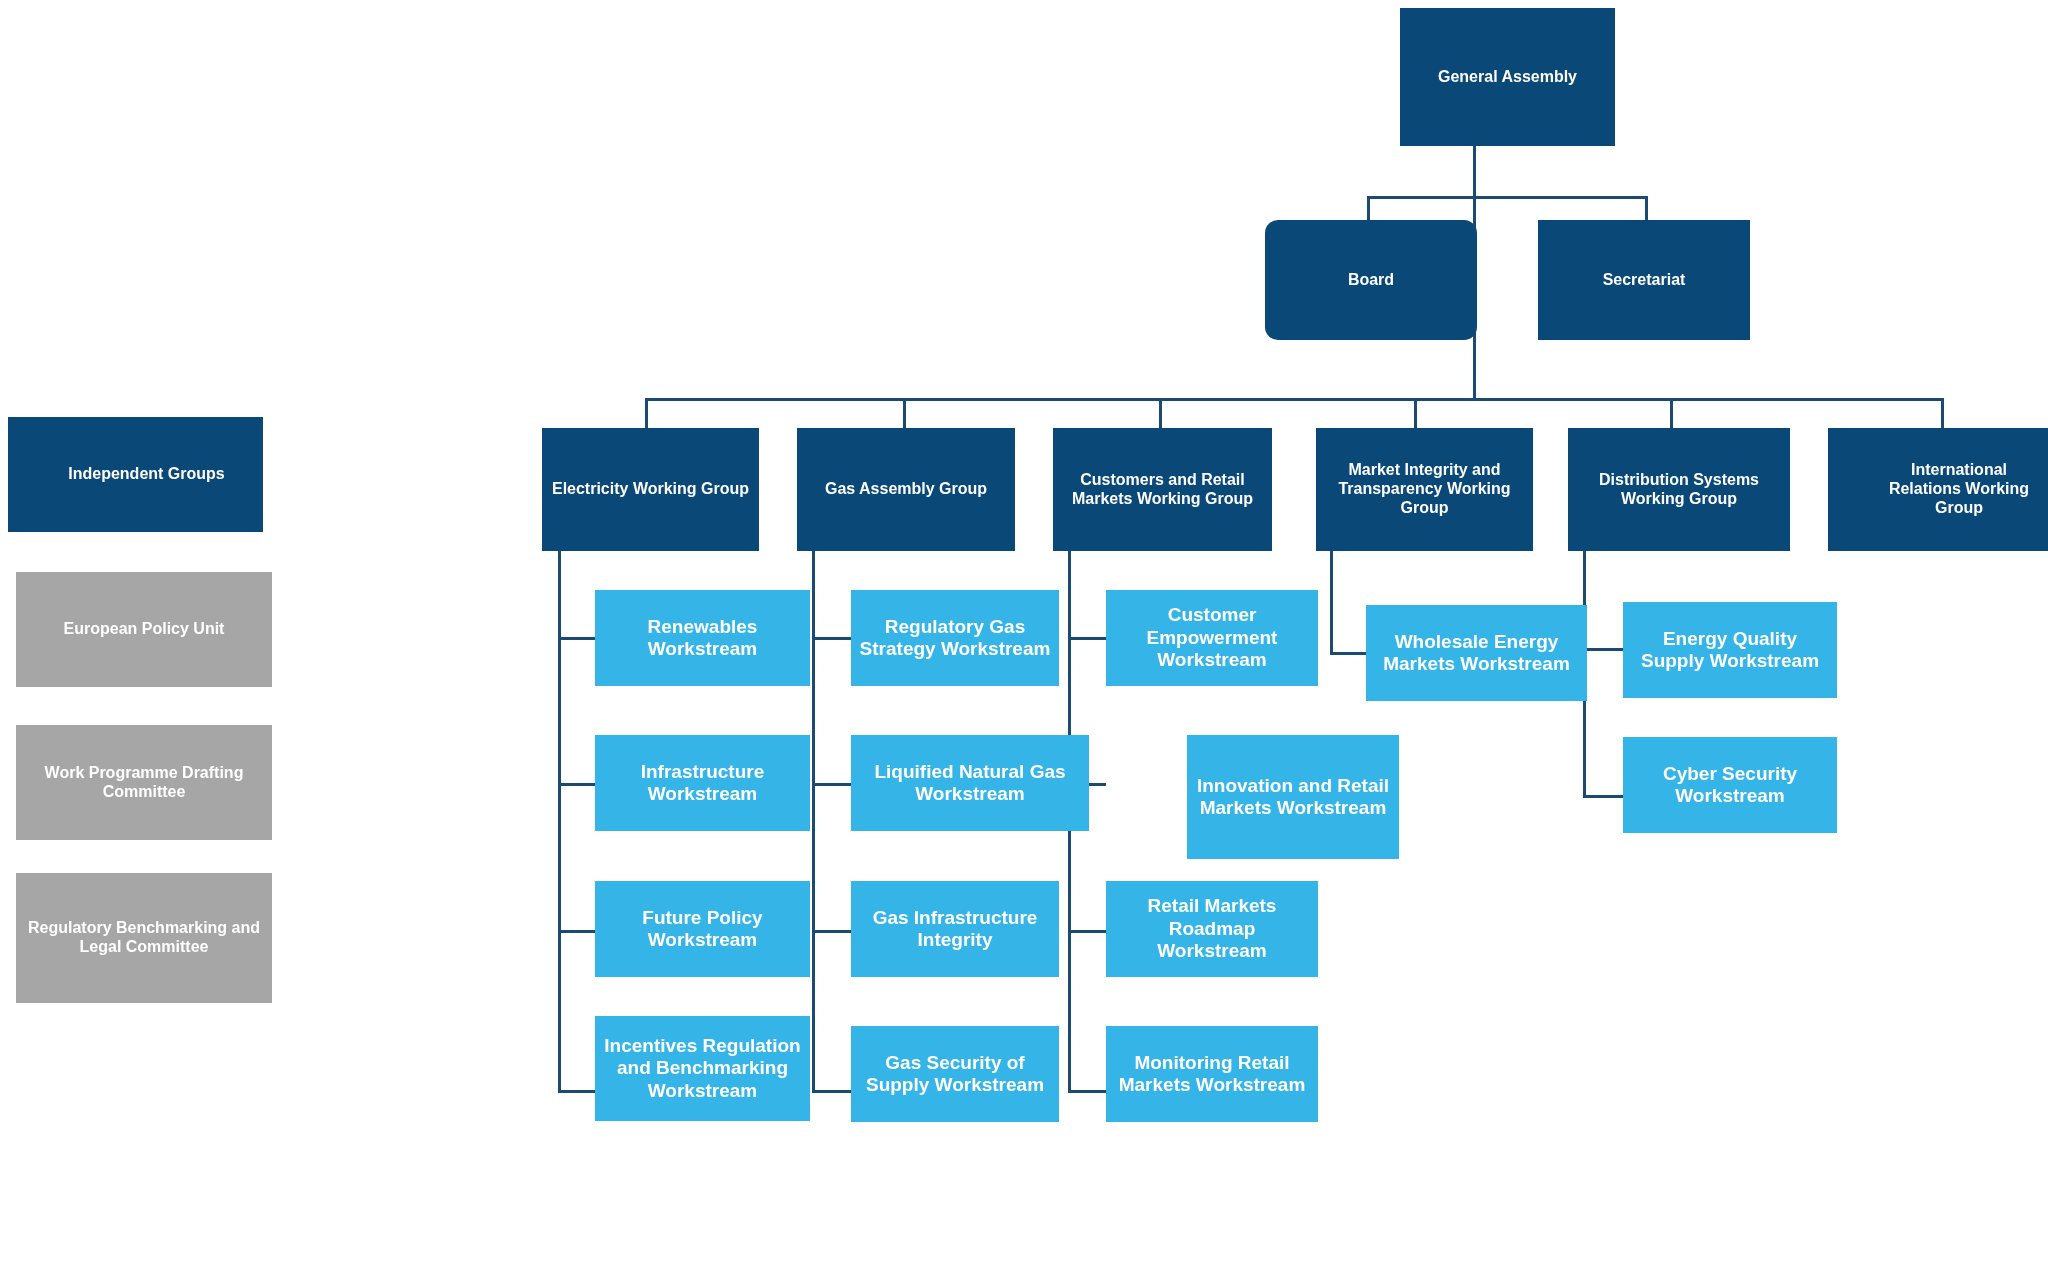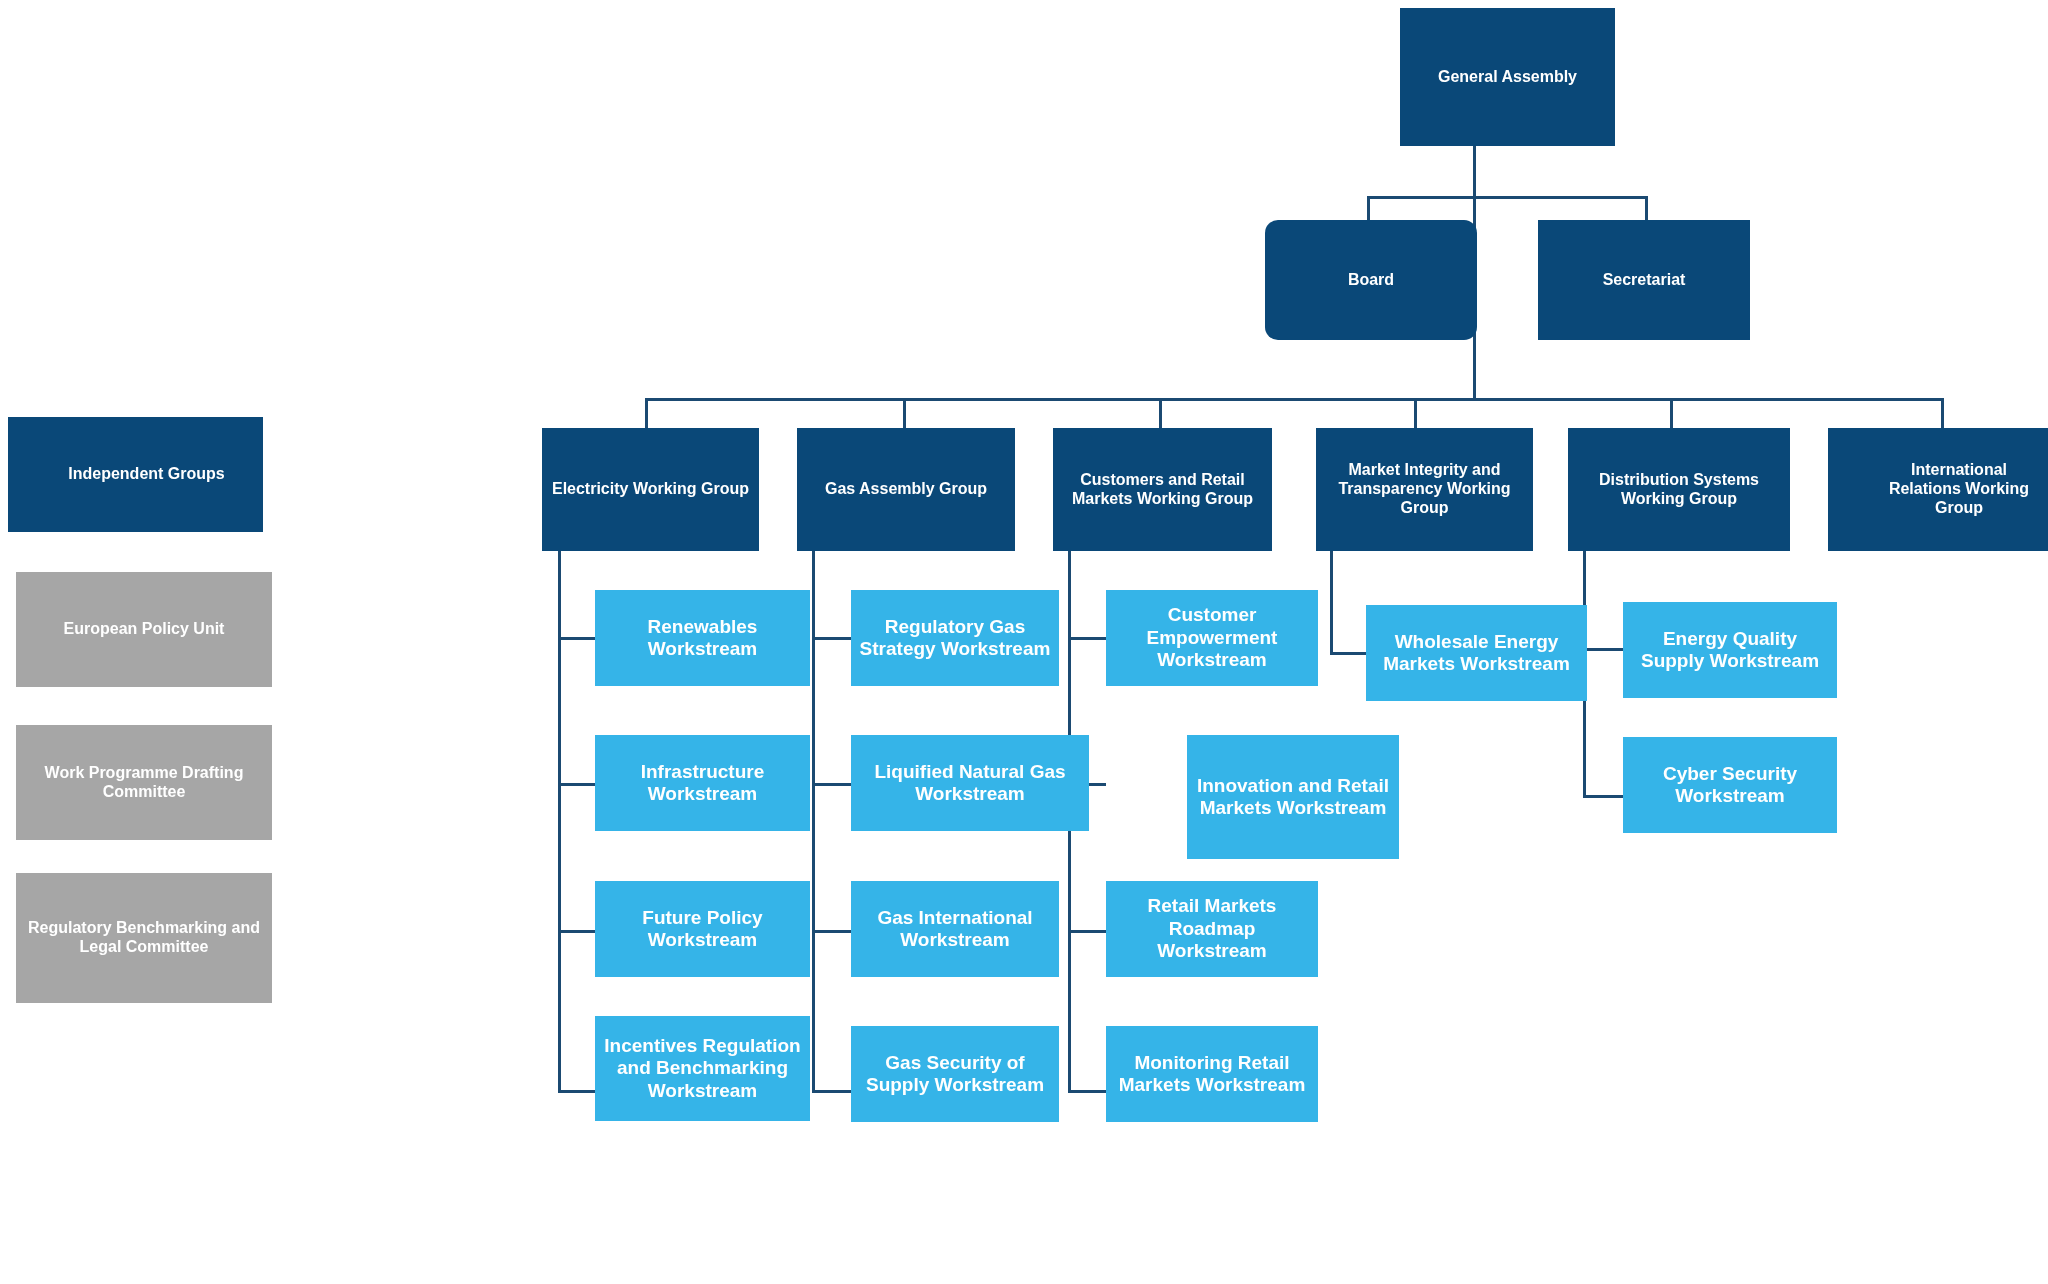--- a/index.html
+++ b/index.html
@@ -147,21 +147,21 @@
     <span>Incentives Regulation and Benchmarking Workstream</span>
   </div>
 
   <div class="node light t-15" style="left:851px; top:590px; width:208px; height:96px;">
     <span>Regulatory Gas Strategy Workstream</span>
   </div>
   <div class="node light t-15" style="left:851px; top:735px; width:238px; height:96px;">
     <span>Liquified Natural Gas Workstream</span>
   </div>
   <div class="node light t-15" style="left:851px; top:881px; width:208px; height:96px;">
-    <span>Gas International Workstream</span>
+    <span>Gas Infrastructure Integrity</span>
   </div>
   <div class="node light t-15" style="left:1106px; top:590px; width:212px; height:96px;">
     <span>Customer Empowerment Workstream</span>
   </div>
 
   <div class="node light t-15" style="left:851px; top:1026px; width:208px; height:96px;">
     <span>Gas Security of Supply Workstream</span>
   </div>
   <div class="node light t-15" style="left:1170px; top:735px; width:212px; height:124px;margin-left:17px;">
     <span>Innovation and Retail Markets Workstream</span>

